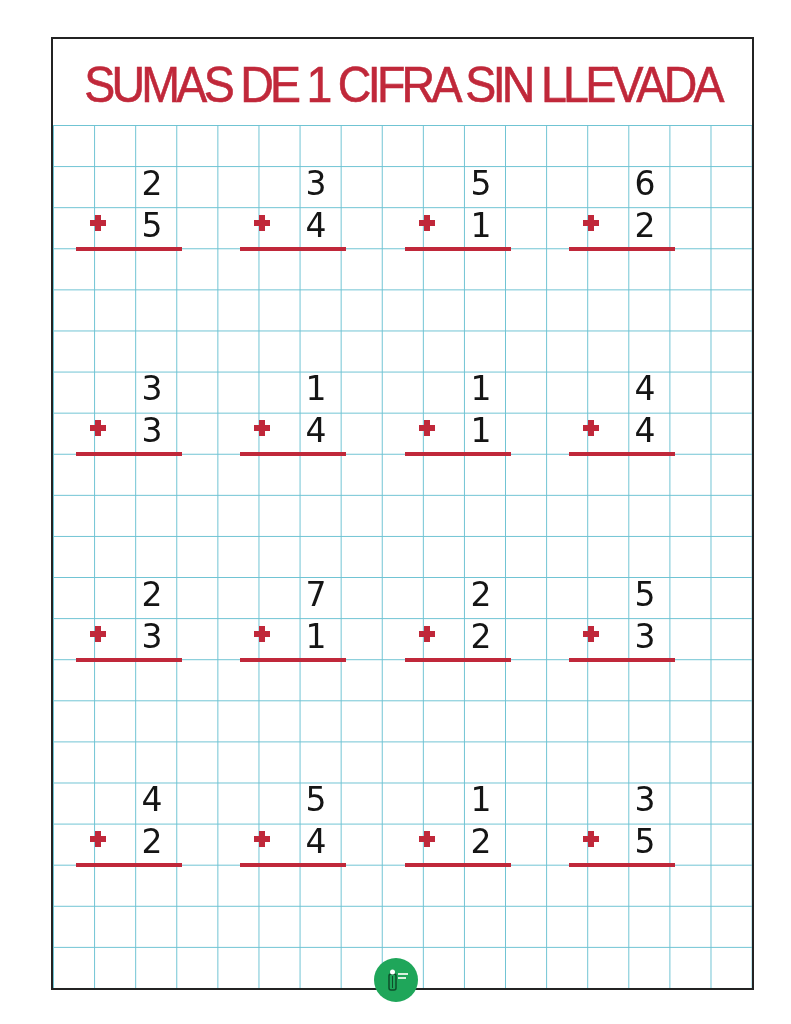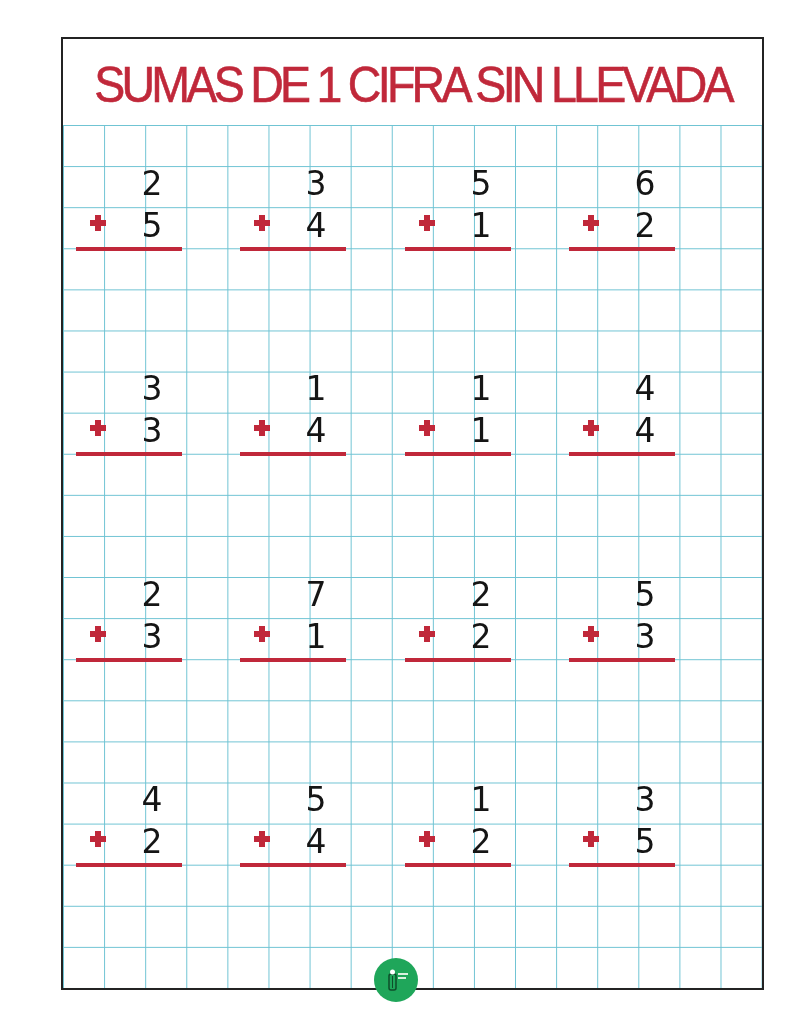--- a/index.html
+++ b/index.html
@@ -1,18 +1,18 @@
 <!DOCTYPE html>
 <html><head>
 <meta charset="utf-8">
 <style>
   html, body { margin:0; padding:0; background:#ffffff; }
   body { width:791px; height:1024px; position:relative; overflow:hidden; font-family:"Liberation Sans", sans-serif; }
   .sheet {
-    position:absolute; left:61px; top:37px; width:699px; height:949px;
+    position:absolute; left:51px; top:37px; width:699px; height:949px;
     border:2.5px solid #232323; box-sizing:content-box; background:#fff;
   }
   .title {
     position:absolute; left:0; top:10px; width:100%; text-align:center;
     color:#c0283a; font-family:"Liberation Sans", sans-serif; font-weight:400;
     font-size:50px; letter-spacing:-4px; line-height:72px;
     transform:scaleX(0.93); transform-origin:center;
     -webkit-text-stroke:0.6px #c0283a;
   }
   .grid {

